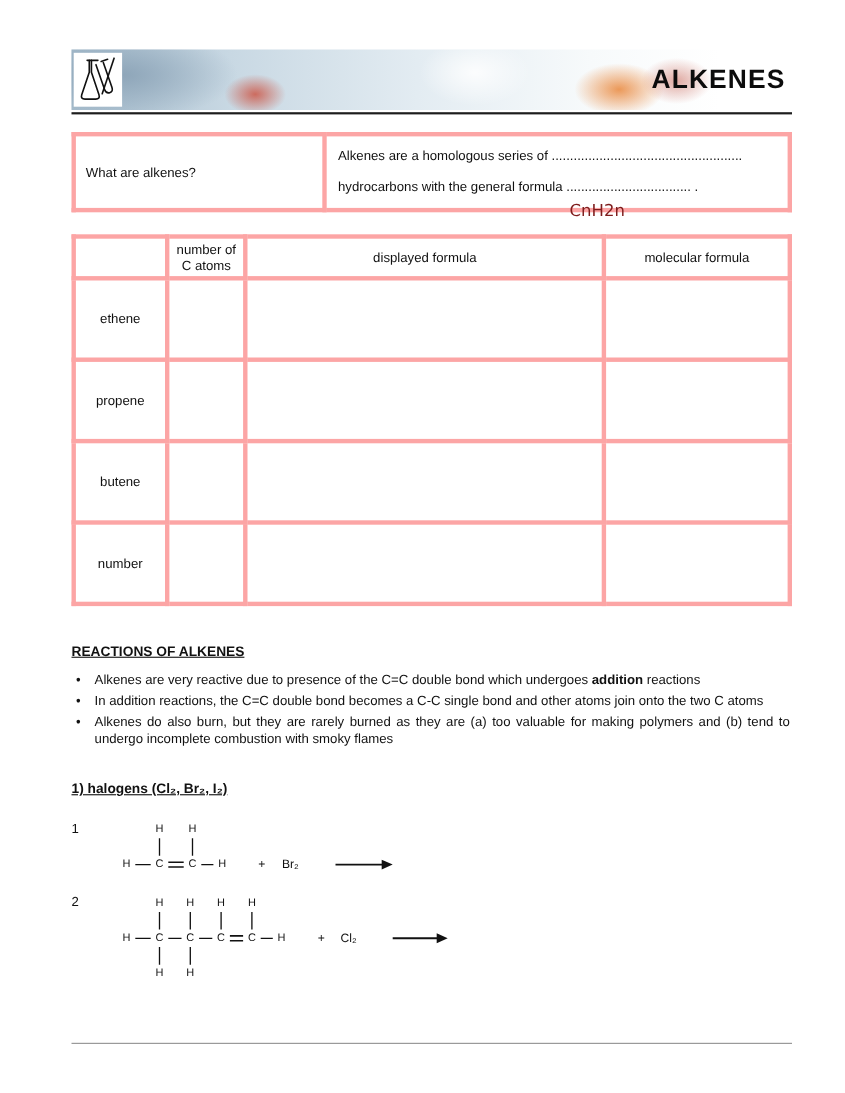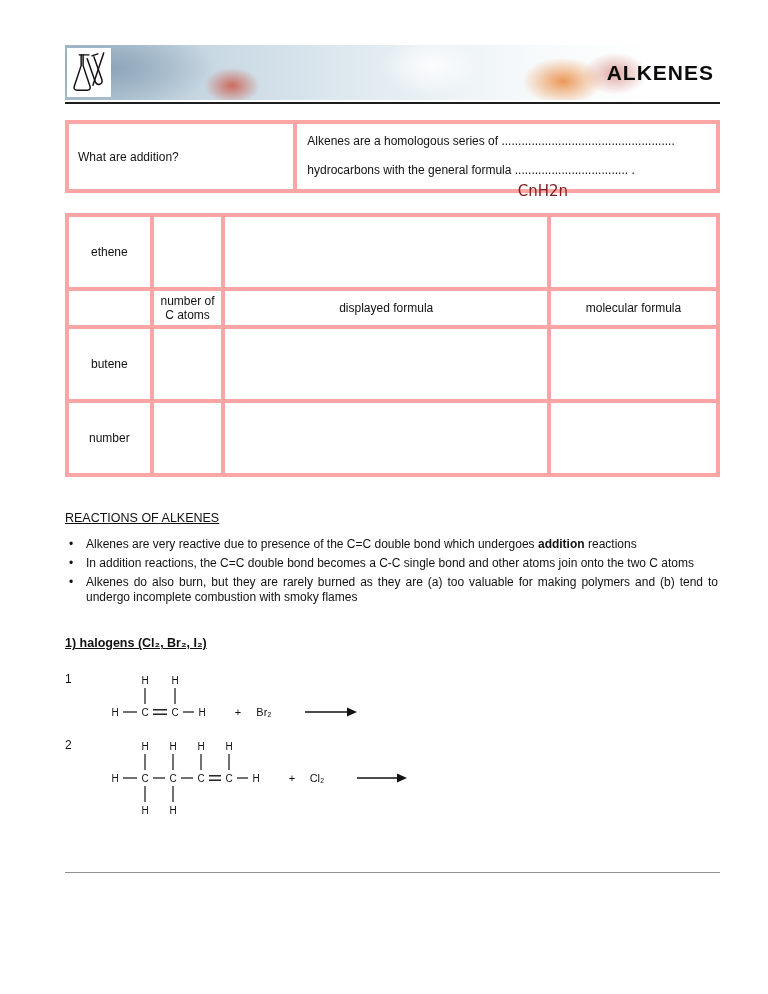--- a/index.html
+++ b/index.html
@@ -18,21 +18,21 @@
       radial-gradient(ellipse 40px 26px at 25.5% 74%, rgba(205,70,50,0.75), rgba(205,70,50,0) 70%),
       radial-gradient(ellipse 58px 34px at 76% 66%, rgba(232,128,48,0.8), rgba(232,128,48,0) 70%),
       radial-gradient(ellipse 46px 30px at 84% 52%, rgba(195,85,70,0.5), rgba(195,85,70,0) 70%),
       radial-gradient(ellipse 70px 42px at 56% 38%, rgba(255,255,255,0.85), rgba(255,255,255,0) 72%),
       radial-gradient(ellipse 140px 55px at 7% 42%, rgba(138,162,182,0.9), rgba(138,162,182,0) 75%),
       linear-gradient(90deg,#a7bdcd 0%,#c8d8e3 22%,#e3ecf2 48%,#f7fafb 72%,#ffffff 90%);
   }
   .clipart { position:absolute; left:2px; top:3px; width:44px; height:49px; background:#fff; }
   .page-title {
     position:absolute; right:6px; top:0; line-height:55px;
-    font-size:21px; font-weight:bold; letter-spacing:1px; color:#0c0c0c;
+    font-size:24px; font-weight:bold; letter-spacing:1px; color:#0c0c0c;
   }
   .banner-rule { margin-top:2px; height:2px; background:#1d1d1d; }
 
   
   table { border-collapse:collapse; width:655px; }
   td, th { border:4px solid #fca5a5; font-size:12px; font-weight:normal; }
   .intro-table { margin-top:16px; }
   .intro-table td { vertical-align:middle; }
   .intro-q { width:230px; padding-left:9px; }
   .intro-a { width:425px; padding:10px 10px 12px 10px; height:68px; vertical-align:top; }
@@ -42,21 +42,21 @@
     position:absolute; left:3px; top:-10px; font-size:15px; white-space:nowrap;
     font-family:"DejaVu Sans","Liberation Sans",sans-serif;
   }
 
   
   .alkene-table { margin-top:20px; }
   .alkene-table th { height:38px; text-align:center; vertical-align:middle; padding:2px 6px; }
   .alkene-table td { height:74px; text-align:center; vertical-align:middle; }
 
   
-  .section-heading { margin-top:34px; font-size:12.5px; font-weight:normal; text-decoration:underline; }
+  .section-heading { margin-top:34px; font-size:12.5px; font-weight:bold; text-decoration:underline; }
   .bullets { margin-top:12px; }
   .bullet { display:flex; font-size:12px; line-height:1.32; margin-bottom:3px; }
   .bullet .dot { width:21px; padding-left:4px; }
   .bullet .btext { flex:1; text-align:justify; padding-right:2px; }
   .sub-heading { margin-top:30px; font-size:12.5px; font-weight:bold; text-decoration:underline; }
 
   
   .reaction { display:flex; align-items:flex-start; }
   .reaction-1 { margin-top:20px; }
   .reaction-2 { margin-top:6px; }
@@ -83,48 +83,54 @@
         </g>
       </svg>
     </div>
     <div class="page-title">ALKENES</div>
   </div>
   <div class="banner-rule"></div>
 
   <table class="intro-table">
     <tbody>
         <tr>
-      <td class="intro-q">What are addition?</td>
+      <td class="intro-q">What are alkenes?</td>
       <td class="intro-a">
         <div class="intro-line1"><span>Alkenes are a homologous series of </span><span class="dots">....................................................</span></div>
         <div class="intro-line2"><span>hydrocarbons with the general formula </span><span class="fill"><span class="dots">..................................</span><span class="answer" style="color: #7f1d1d; margin-top: 29px;">CnH2n</span></span><span> .</span></div>
       </td>
     </tr>
   </tbody>
     </table>
 
   <table class="alkene-table">
     <colgroup>
       <col style="width:85px">
         <col style="width:72px">
         <col style="width:328px">
         <col style="width:170px">
     </colgroup>
     <tbody>
         <tr>
-      <td>ethene</td>
-      <td></td>
-      <td></td>
-      <td></td>
-    </tr>
-    <tr>
       <th></th>
       <th>number of C atoms</th>
       <th>displayed formula</th>
       <th>molecular formula</th>
+    </tr>
+    <tr>
+      <td>ethene</td>
+      <td></td>
+      <td></td>
+      <td></td>
+    </tr>
+    <tr>
+      <td>propene</td>
+      <td></td>
+      <td></td>
+      <td></td>
     </tr>
     <tr>
       <td>butene</td>
       <td></td>
       <td></td>
       <td></td>
     </tr>
     <tr>
       <td>number</td>
       <td></td>

